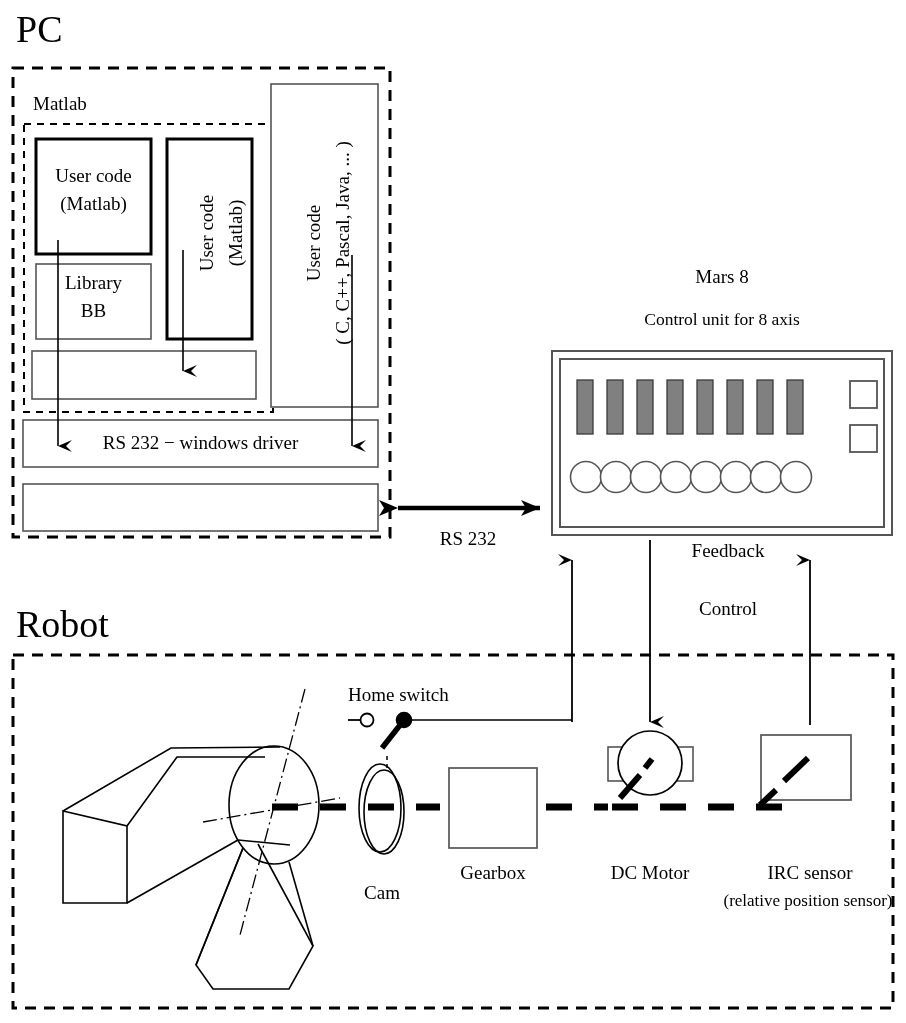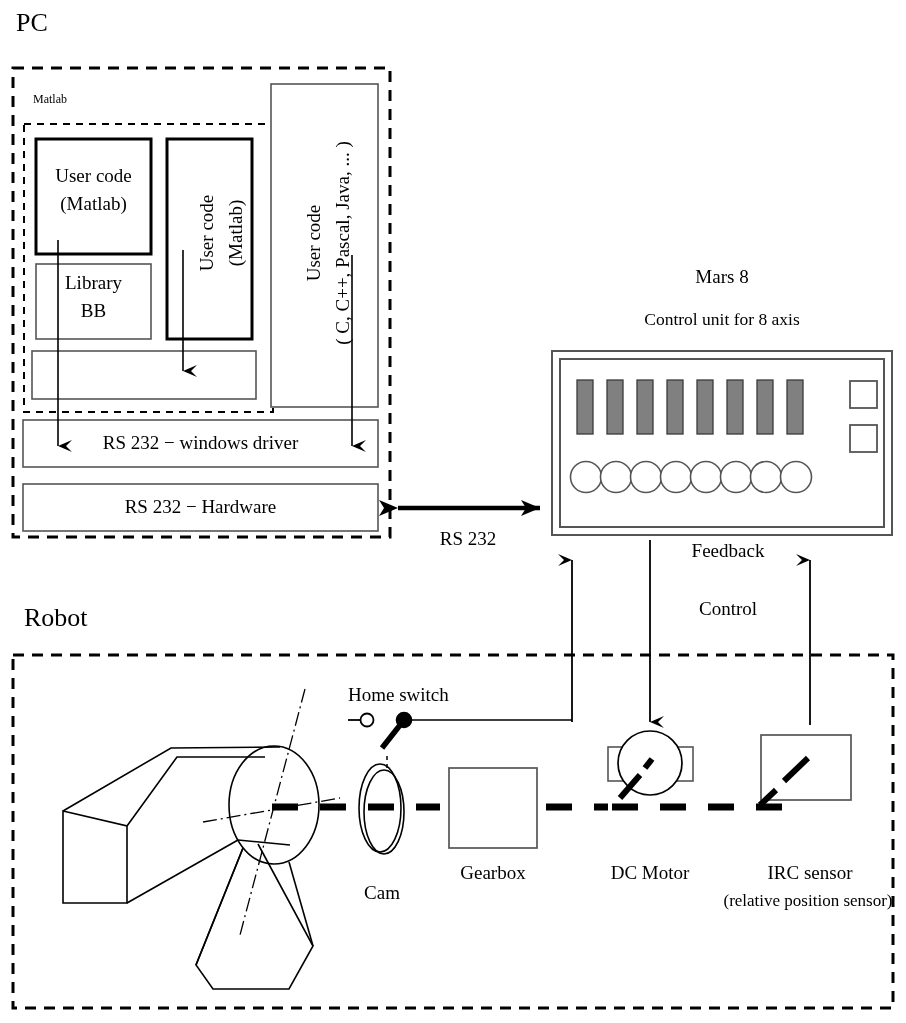--- a/index.html
+++ b/index.html
@@ -25,25 +25,25 @@
     width: 906px;
     height: 1023px;
     pointer-events: none;
   }
   .lbl {
     position: absolute;
     white-space: pre;
     line-height: 1.15;
   }
   .center { text-align: center; }
-  .big-head { font-size: 26px; }
+  .big-head { font-size: 38px; }
   .mars-title { font-size: 19px; }
   .mars-sub { font-size: 17.5px; }
   .boxtext { font-size: 19px; }
-  .smalltext { font-size: 12px; }
+  .smalltext { font-size: 19px; }
   .tinytext { font-size: 17px; }
   .vtext {
     position: absolute;
     transform-origin: 0 0;
     transform: rotate(-90deg);
     white-space: pre;
     font-size: 19px;
     line-height: 1.18;
     text-align: center;
   }
@@ -183,39 +183,38 @@
 
     <g>
       <rect x="761" y="735" width="90" height="65" fill="#fff" stroke="#555" stroke-width="1.7"></rect>
       <line x1="784" y1="781" x2="808" y2="758" stroke="#000" stroke-width="6"></line>
       <line x1="760" y1="805" x2="776" y2="790" stroke="#000" stroke-width="6"></line>
     </g>
   </svg>
 
   <div class="lbl big-head" style="left:16px; top:8px;">PC</div>
 
-  <div class="lbl big-head" style="left:16px; top:603px;margin-left:8px;">Robot</div>
+  <div class="lbl big-head" style="left:16px; top:603px;">Robot</div>
 
   <div class="lbl smalltext" style="left:33px; top:93px;">Matlab</div>
 
   <div class="lbl boxtext center" style="left:36px; top:165px; width:115px;">User code</div>
   <div class="lbl boxtext center" style="left:36px; top:193px; width:115px;">(Matlab)</div>
 
   <div class="lbl boxtext center" style="left:36px; top:272px; width:115px;">Library</div>
   <div class="lbl boxtext center" style="left:36px; top:300px; width:115px;">BB</div>
 
 
   <div class="vtext" style="left:196px; top:333px; width:200px;">User code</div>
   <div class="vtext" style="left:225px; top:333px; width:200px;">(Matlab)</div>
 
   <div class="vtext" style="left:303px; top:403px; width:320px;">User code</div>
   <div class="vtext" style="left:332px; top:403px; width:320px;">( C, C++, Pascal, Java, ... )</div>
 
   <div class="lbl boxtext center" style="left:23px; top:432px; width:355px;">RS 232 − windows driver</div>
-  <div class="lbl boxtext center" style="left:23px; top:496px; width:355px;">RS 232 − Hardware</div>
 
   <div class="lbl boxtext center" style="left:398px; top:528px; width:140px;">RS 232</div>
 
   <div class="lbl mars-title center" style="left:602px; top:266px; width:240px;">Mars 8</div>
   <div class="lbl mars-sub center" style="left:572px; top:309px; width:300px;">Control unit for 8 axis</div>
 
   <div class="lbl boxtext center" style="left:664px; top:540px; width:128px;">Feedback</div>
   <div class="lbl boxtext center" style="left:664px; top:598px; width:128px;">Control</div>
 
   <div class="lbl boxtext" style="left:348px; top:684px;">Home switch</div>

